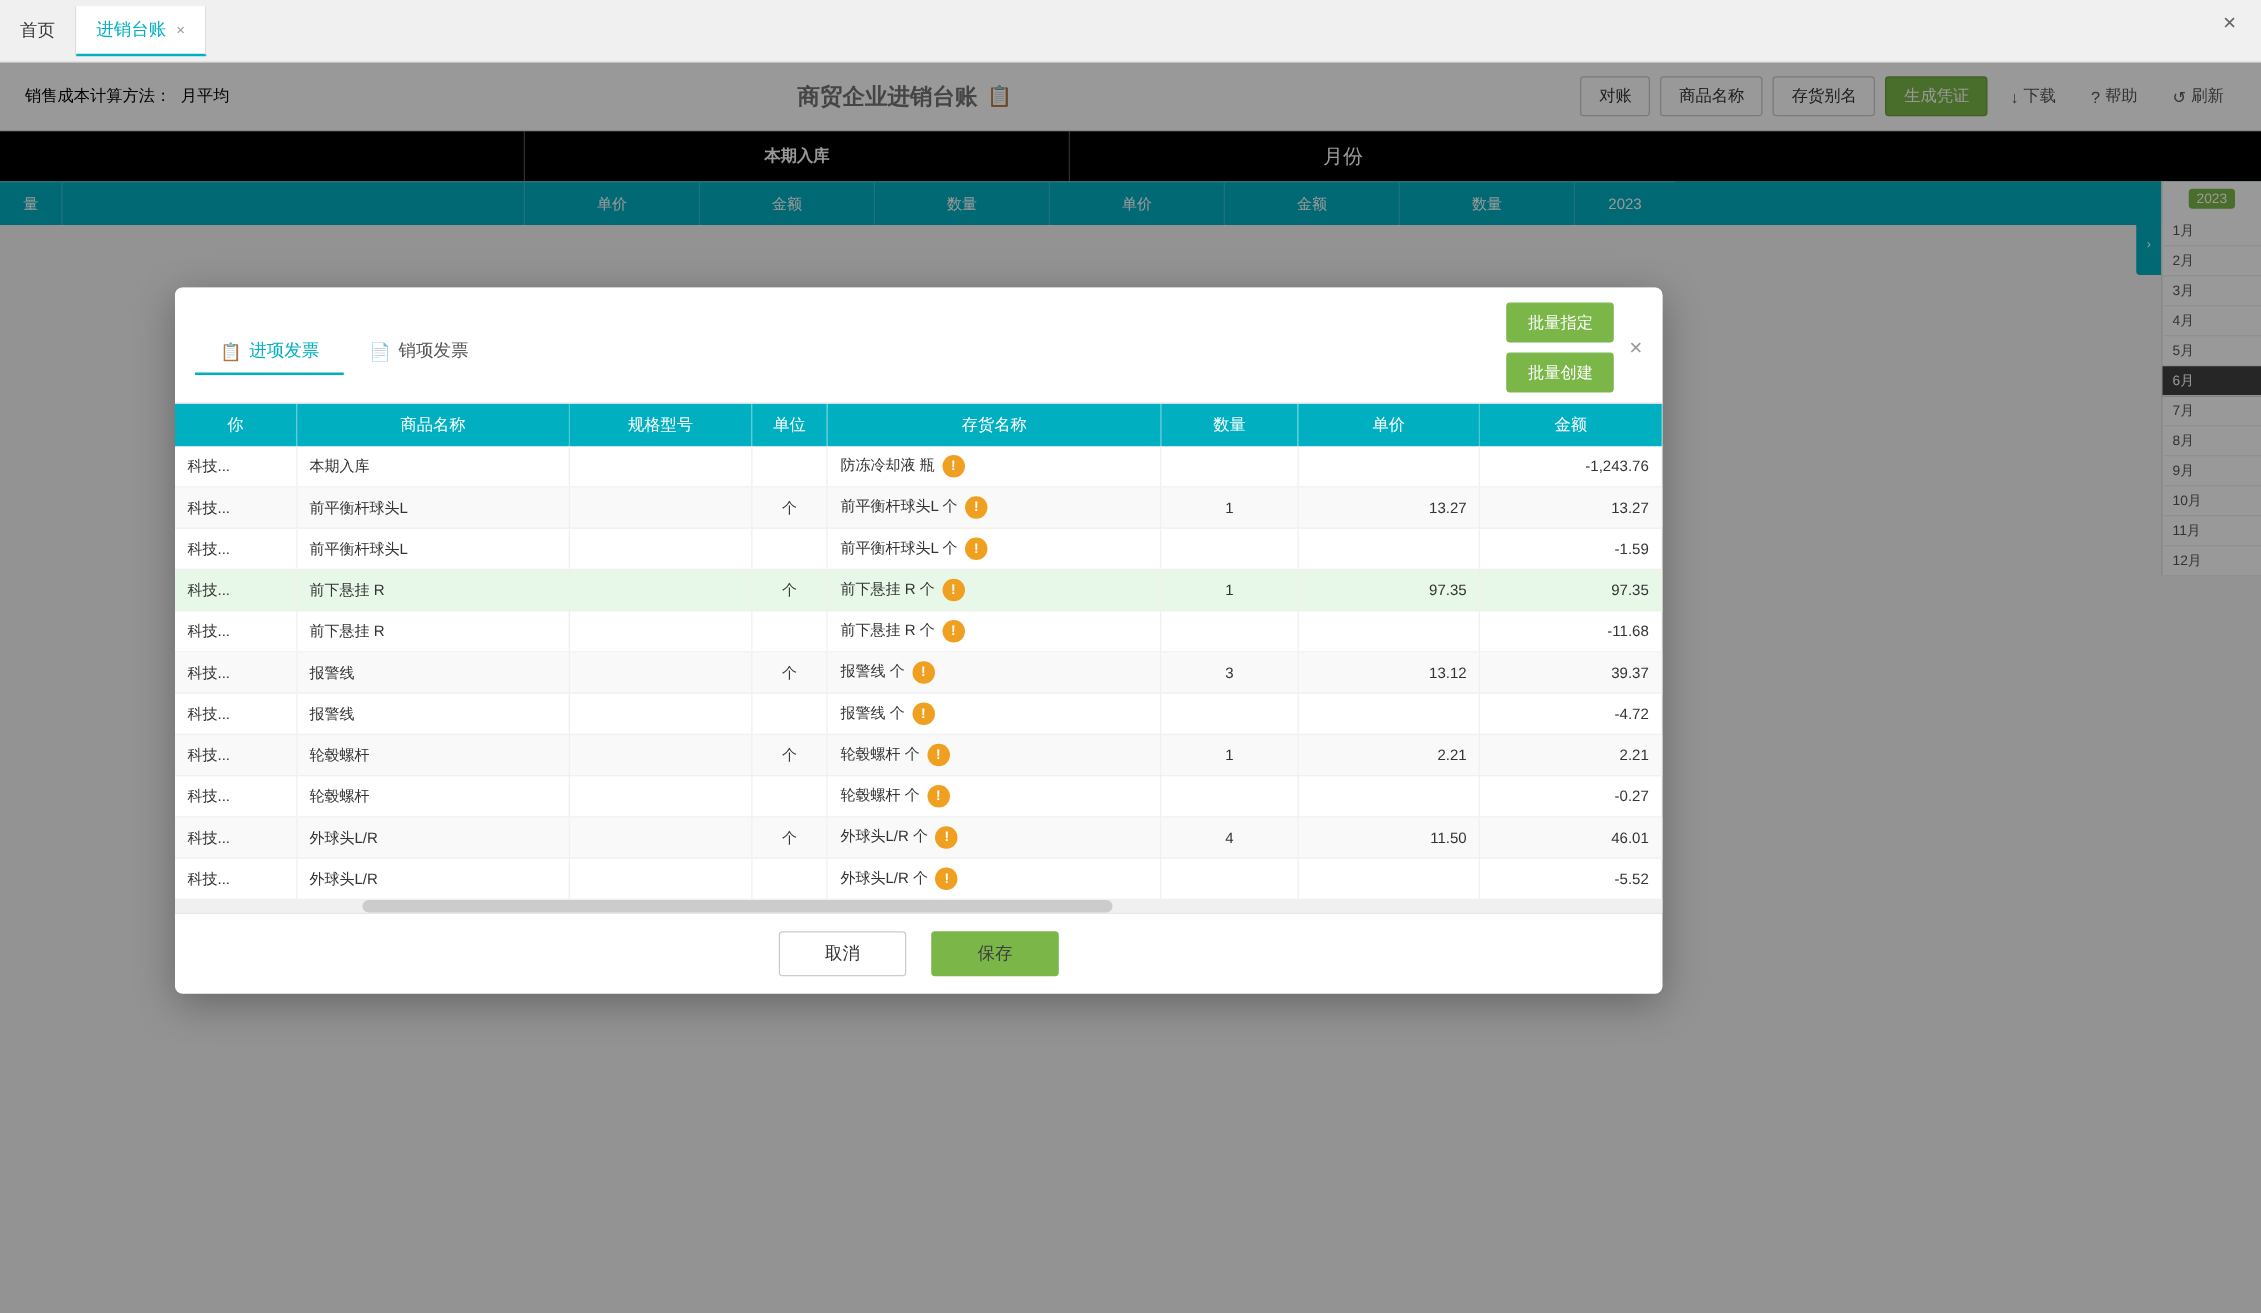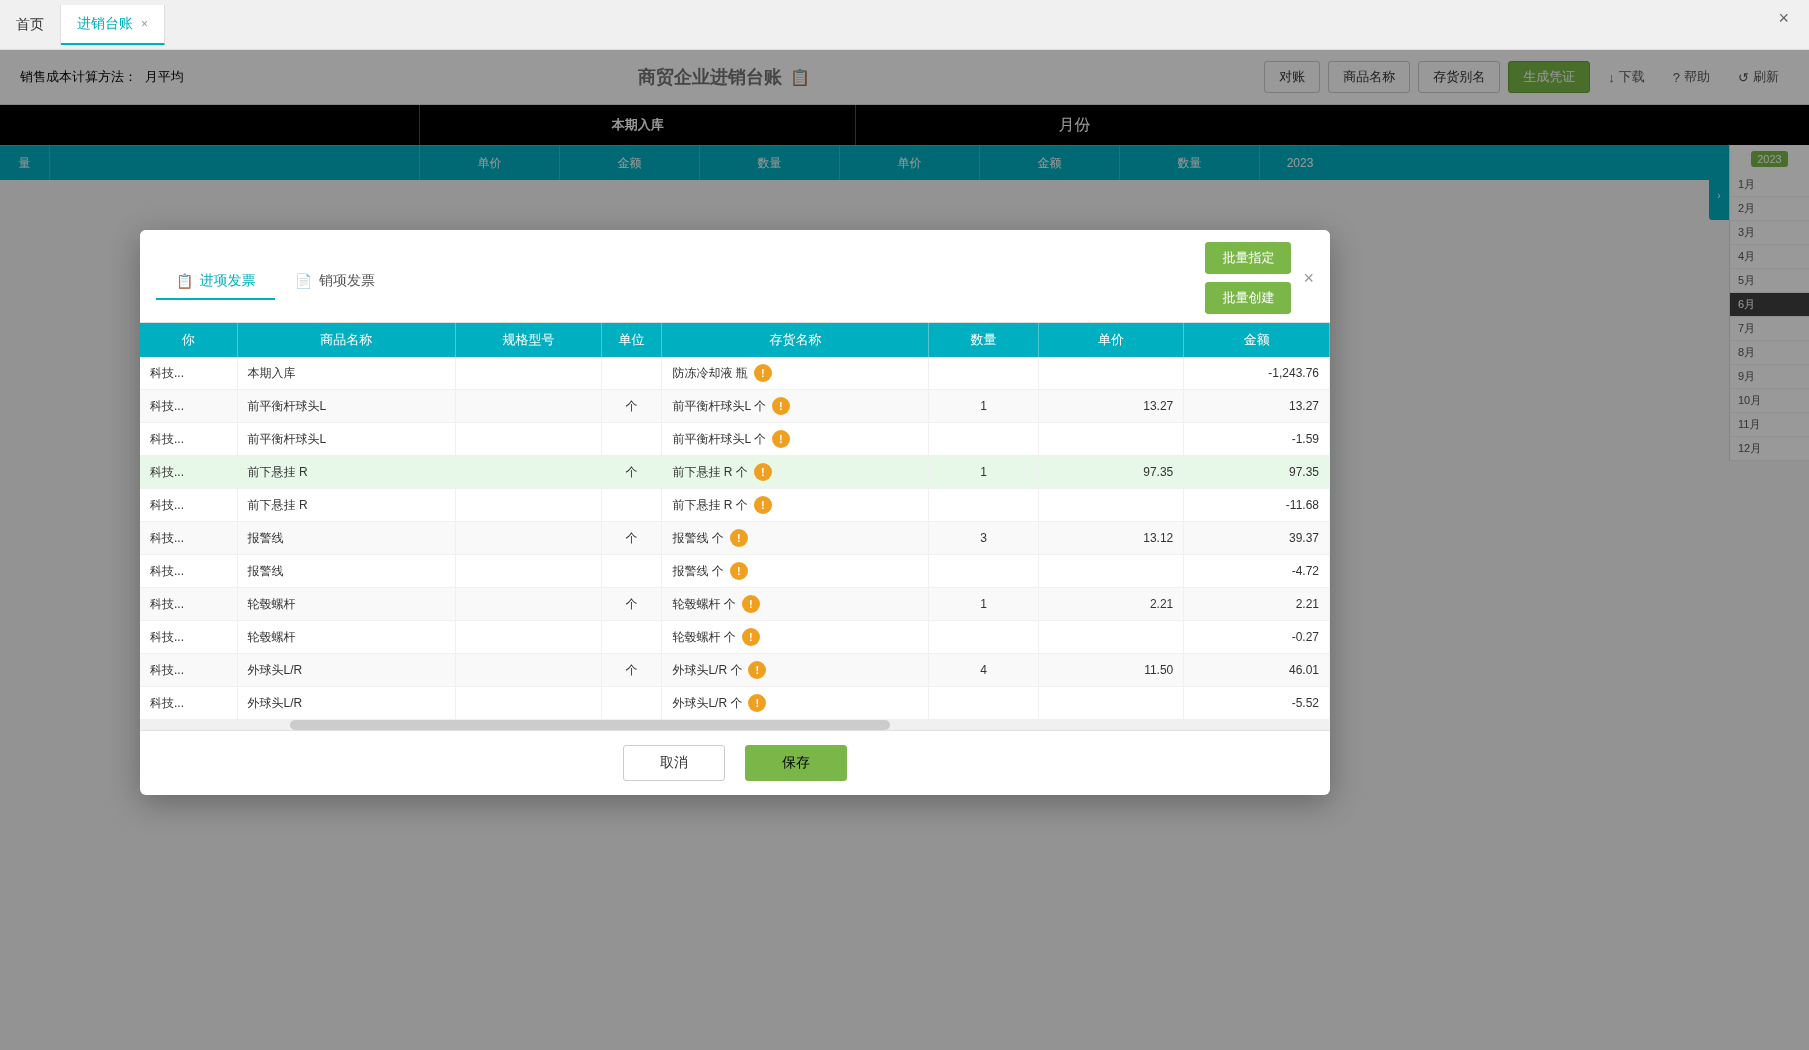--- a/index.html
+++ b/index.html
@@ -262,21 +262,21 @@
       background: white;
       color: #333;
       border-radius: 3px;
       cursor: pointer;
       font-size: 14px;
     }
     .btn-save {
       padding: 8px 36px;
       border: 1px solid #7ab648;
       background: #7ab648;
-      color: #000000;
+      color: #404040;
       border-radius: 3px;
       cursor: pointer;
       font-size: 14px;
     }
 
     
     .h-scroll {
       height: 10px;
       background: #f0f0f0;
       position: relative;

